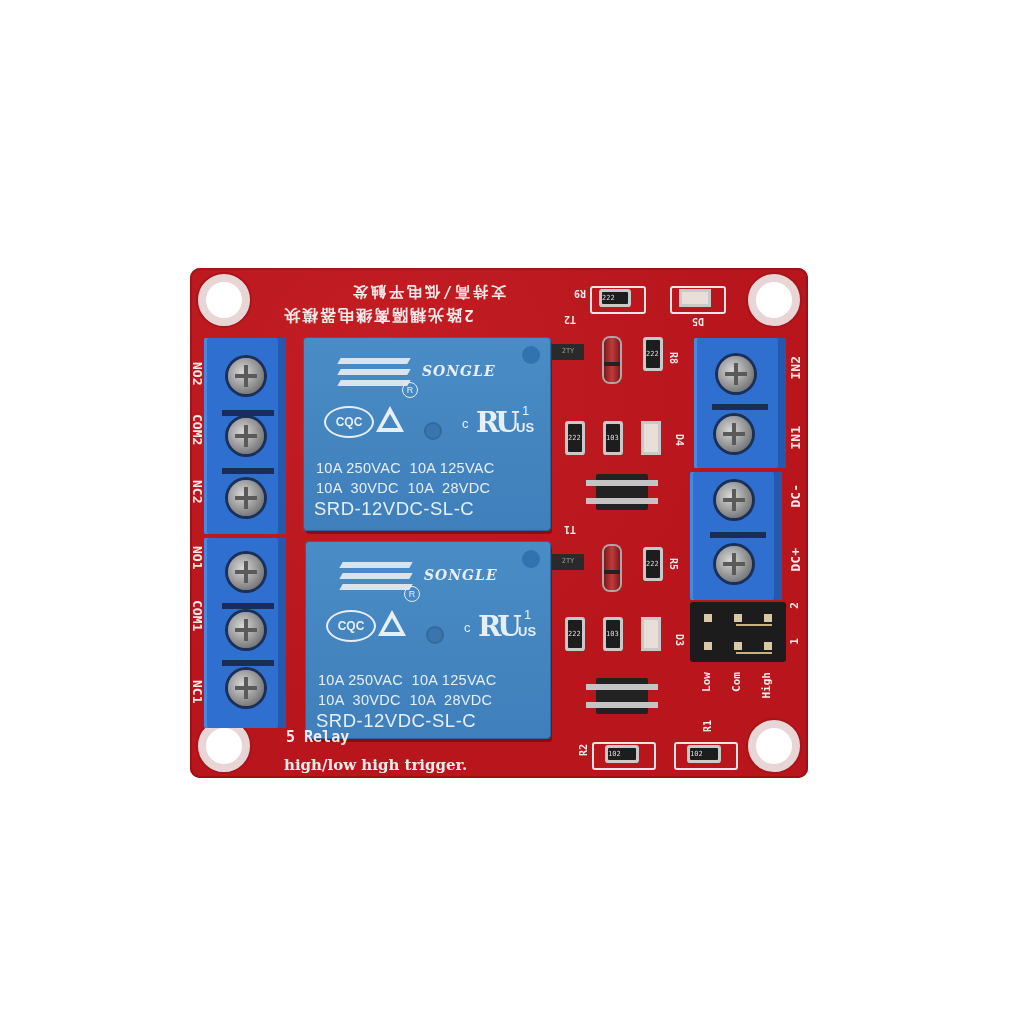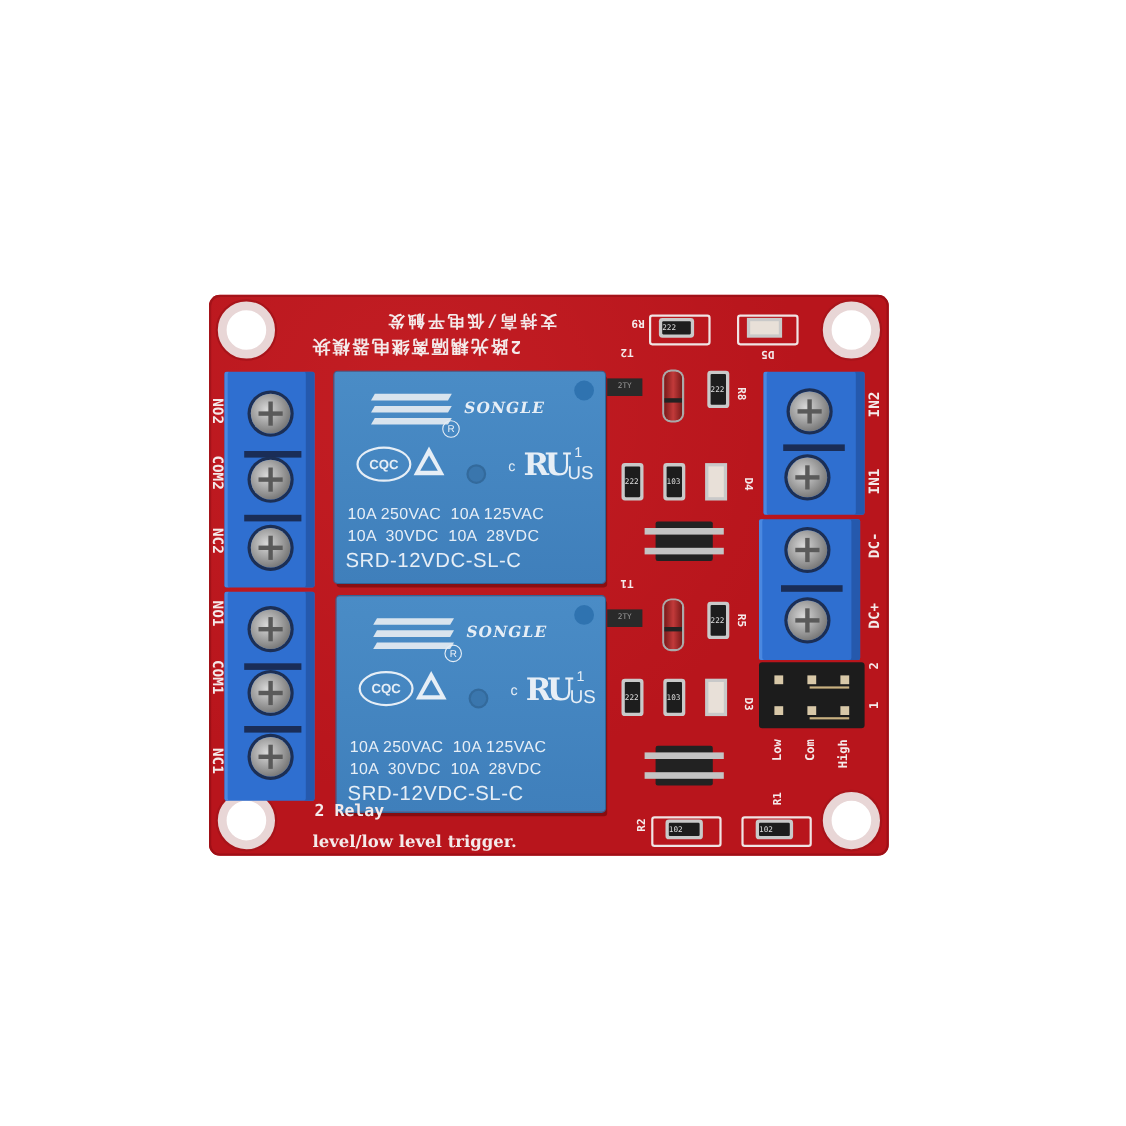--- a/index.html
+++ b/index.html
@@ -20,21 +20,21 @@
   .relay .logo-bars span { display:block; height:6px; background:#d9e4ee; margin-bottom:5px; transform:skewX(-30deg); }
   .relay .brand { position:absolute; left:118px; top:25px; font-family:"DejaVu Serif", serif; font-style:italic; font-weight:bold; font-size:14px; letter-spacing:1px; }
   .relay .reg { position:absolute; left:98px; top:44px; width:14px; height:14px; border:1.5px solid #e6eef6; border-radius:50%; font-size:9px; text-align:center; line-height:14px; }
   .relay .cqc { position:absolute; left:20px; top:68px; width:46px; height:28px; border:2px solid #e6eef6; border-radius:50%; font-size:12px; font-weight:bold; text-align:center; line-height:28px; }
   .relay .tri { position:absolute; left:72px; top:68px; width:0; height:0; border-left:14px solid transparent; border-right:14px solid transparent; border-bottom:26px solid #e6eef6; }
   .relay .tri::after { content:""; position:absolute; left:-8px; top:8px; border-left:8px solid transparent; border-right:8px solid transparent; border-bottom:14px solid #4586c1; }
   .relay .screw-dot { position:absolute; left:122px; top:86px; width:14px; height:14px; border-radius:50%; background:#3a76ad; box-shadow:0 0 0 2px #336a9c; }
   .relay .ul { position:absolute; left:158px; top:78px; font-size:13px; }
   .relay .ul-mark { position:absolute; left:172px; top:68px; font-size:28px; font-weight:bold; font-family:"DejaVu Serif", serif; letter-spacing:-4px; }
   .relay .ul-1 { position:absolute; left:218px; top:65px; font-size:13px; }
-  .relay .ul-us { position:absolute; left:212px; top:82px; font-size:17px; font-weight:normal; }
+  .relay .ul-us { position:absolute; left:212px; top:82px; font-size:13px; font-weight:bold; }
   .relay .rating { position:absolute; left:12px; font-size:14.5px; letter-spacing:0.3px; }
   .relay .model { position:absolute; left:10px; font-size:18.5px; letter-spacing:0.5px; }
   .terminal { position:absolute; background:#2f6fd0; border-radius:2px; box-shadow: inset -8px 0 0 #2559ad, inset 3px 0 0 #4a88e0; }
   .screw { position:absolute; width:36px; height:36px; border-radius:50%; background:radial-gradient(circle at 40% 40%, #d8d8d8, #8a8a8a 60%, #555 100%); box-shadow:0 0 0 3px #1c2f55; }
   .screw::before, .screw::after { content:""; position:absolute; background:#5a5a5a; }
   .screw::before { left:16px; top:7px; width:4px; height:22px; }
   .screw::after { left:7px; top:16px; width:22px; height:4px; }
   .slot { position:absolute; height:6px; background:#1a2d57; }
   .smd { position:absolute; background:#1d1d1d; color:#ddd; font-size:7px; font-family:"DejaVu Sans Mono", monospace; text-align:left; box-shadow:0 0 0 3px #c9c9c9; border-radius:1px; }
   .pad-outline { position:absolute; border:2px solid #f0e4e4; border-radius:3px; }
@@ -118,22 +118,22 @@
     <div class="screw-dot"></div>
     <div class="ul">c</div>
     <div class="ul-mark">RU</div>
     <div class="ul-1">1</div>
     <div class="ul-us">US</div>
     <div class="rating" style="top:130px;white-space:pre;">10A 250VAC  10A 125VAC</div>
     <div class="rating" style="top:150px;white-space:pre;">10A  30VDC  10A  28VDC</div>
     <div class="model" style="top:168px;">SRD-12VDC-SL-C</div>
   </div>
 
-  <div class="silk" style="left:96px;top:460px;font-size:15px;">2 Relay</div>
-  <div class="silk" style="left:94px;top:488px;font-size:15px;font-family:'DejaVu Serif',serif;">level/low level trigger.</div>
+  <div class="silk" style="left:96px;top:460px;font-size:15px;">5 Relay</div>
+  <div class="silk" style="left:94px;top:488px;font-size:15px;font-family:'DejaVu Serif',serif;">high/low high trigger.</div>
 
   <div class="pad-outline" style="left:400px;top:18px;width:52px;height:24px;"></div>
   <div class="smd" style="left:412px;top:24px;width:26px;height:12px;line-height:12px;">222</div>
   <div class="silk rot180" style="left:384px;top:20px;font-size:10px;">R9</div>
   <div class="pad-outline" style="left:480px;top:18px;width:52px;height:24px;"></div>
   <div class="led" style="left:492px;top:24px;width:26px;height:12px;"></div>
   <div class="silk rot180" style="left:502px;top:48px;font-size:10px;">D5</div>
   <div class="silk rot180" style="left:374px;top:46px;font-size:10px;">T2</div>
 
   <div class="sot" style="left:362px;top:76px;width:32px;height:16px;">2TY</div>

